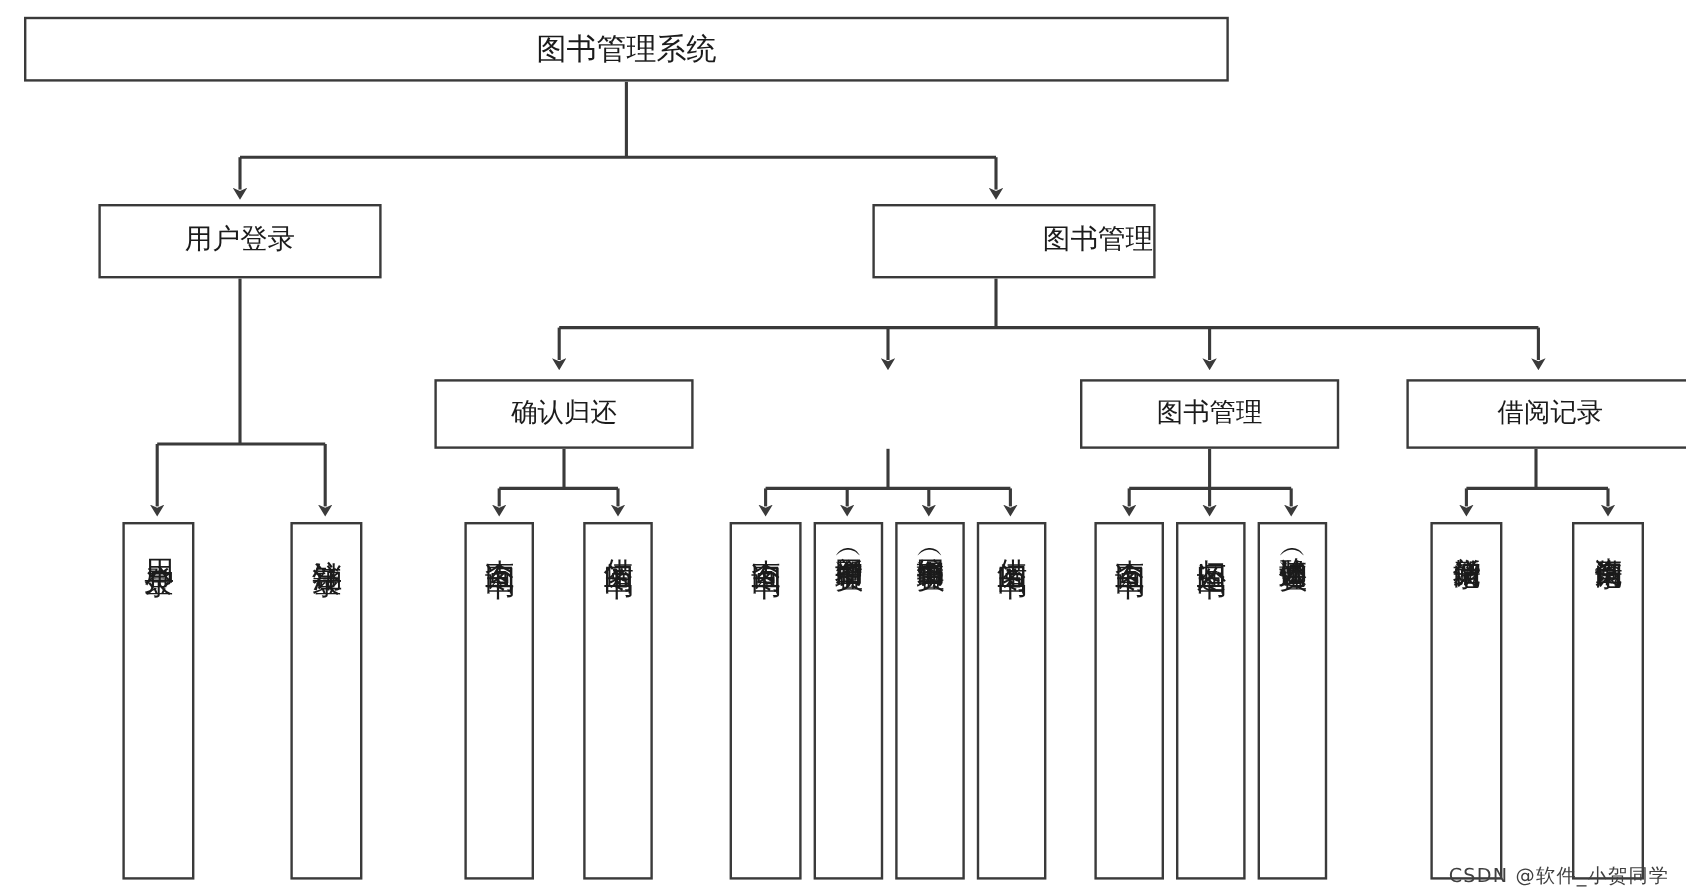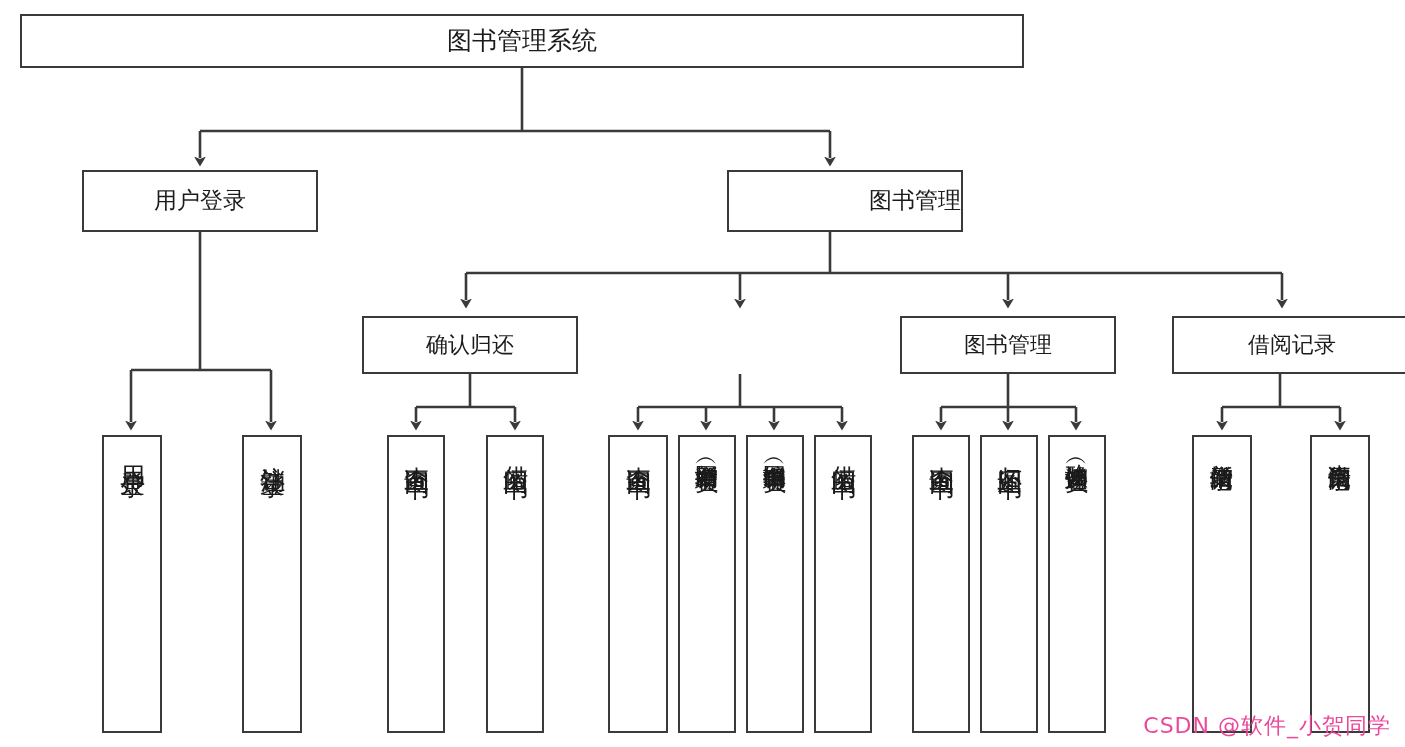--- a/index.html
+++ b/index.html
@@ -35,22 +35,22 @@
     font-size:25px;
     letter-spacing:3px;
     line-height:1.05;
     white-space:pre;
   }
   .leaf.narrow .lbl{font-size:23px;letter-spacing:1px;}
   #watermark{
     position:absolute;
     right:14px;
     bottom:6px;
-    font-size:22px;
-    color:#ec4899;
+    font-size:16px;
+    color:#404040;
     letter-spacing:1px;
     white-space:nowrap;
     pointer-events:none;
   }
 </style>
 </head>
 <body>
 
 <div id="stage">
 

